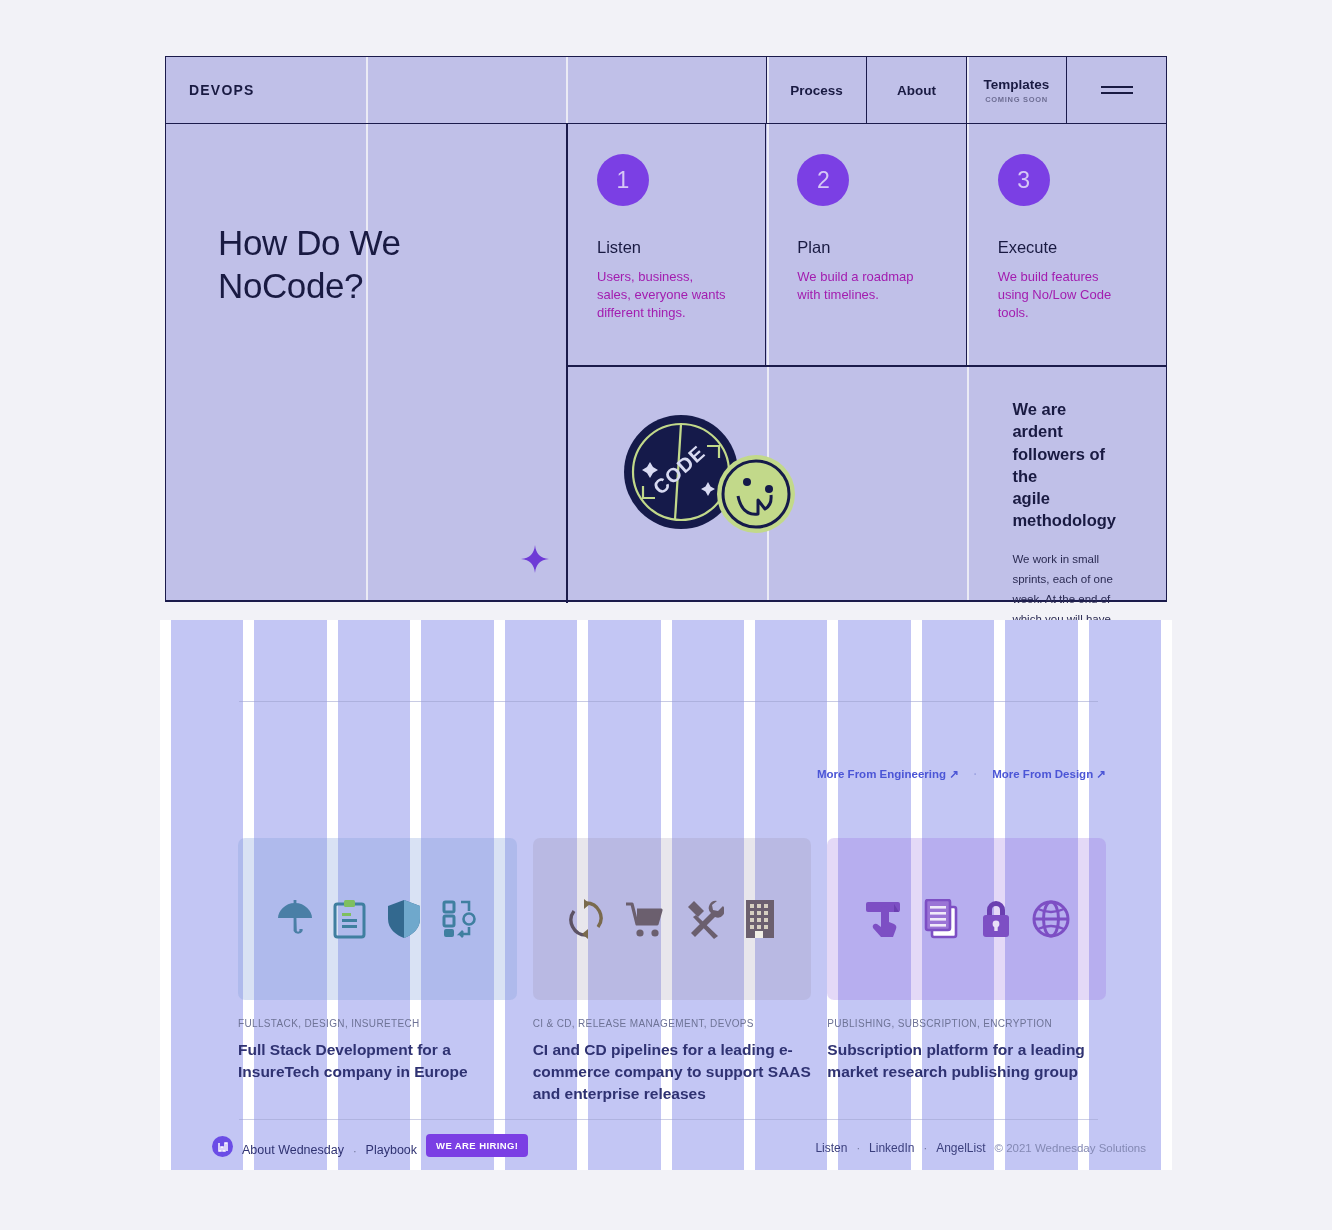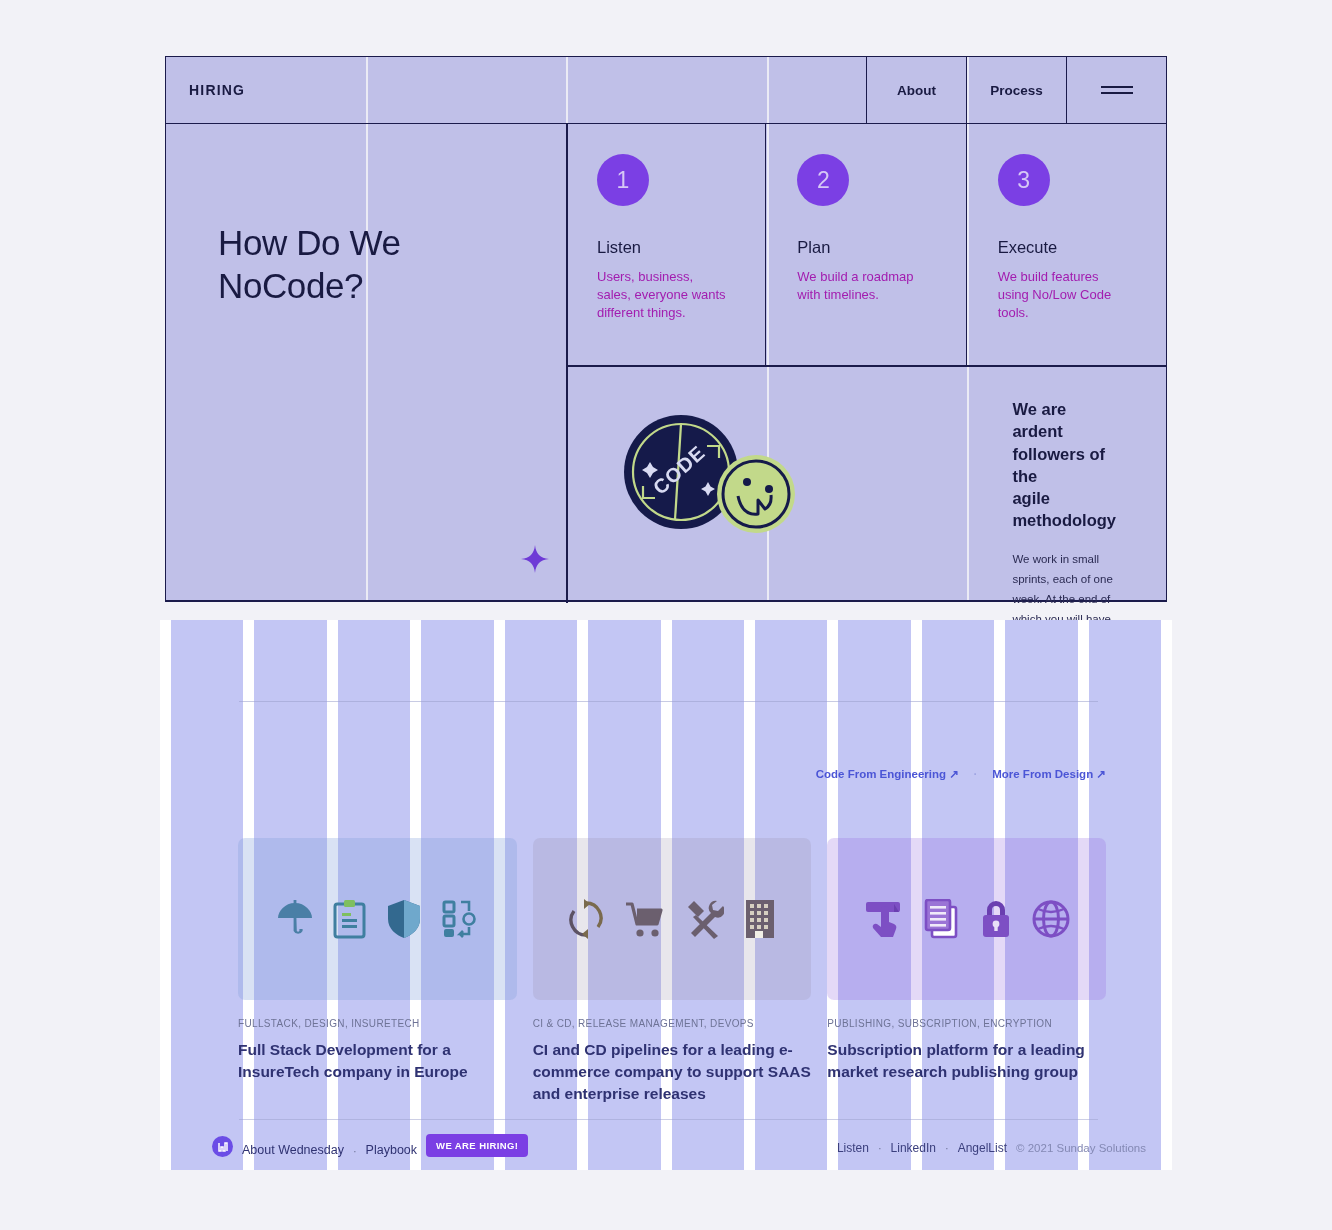--- a/index.html
+++ b/index.html
@@ -199,27 +199,31 @@
 <body>
 
 <div class="panel-top">
 
   <div class="vguide" style="left:200px"></div>
   <div class="vguide" style="left:400px"></div>
   <div class="vguide" style="left:601px"></div>
   <div class="vguide" style="left:801px"></div>
 
   <div class="navbar">
-    <div class="brand">HIRING</div>
+    <div class="brand">DEVOPS</div>
     <div class="nav-spacer"></div>
     <div class="nav-item">
+      <span>Process</span>
+    </div>
+    <div class="nav-item">
       <span>About</span>
     </div>
-    <div class="nav-item">
-      <span>Process</span>
+    <div class="nav-item wide">
+      <span>Templates</span>
+      <span class="nav-sub">COMING SOON</span>
     </div>
     <div class="nav-burger">
       <div class="burger-lines">
         <span></span>
           <span></span>
       </div>
     </div>
   </div>
 
   <div class="panel-body">
@@ -320,21 +324,21 @@
     <div class="stripe" style="flex:1"></div>
       <div class="stripe-gap"></div>
     <div class="stripe" style="flex:1"></div>
     <div class="stripe-gap"></div>
   </div>
 
   <div class="cs-inner">
     <div class="cs-rule"></div>
 
     <div class="cs-links">
-      <span class="cs-link">Code From Engineering ↗</span>
+      <span class="cs-link">More From Engineering ↗</span>
       <span class="cs-link-dot">·</span>
       <span class="cs-link">More From Design ↗</span>
     </div>
 
     <div class="cards">
 
       <div class="card">
         <div class="card-art a">
           <svg width="36" height="40" viewBox="0 0 36 40">
             <path d="M18 4 C8 4 1 12 1 19 L35 19 C35 12 28 4 18 4 Z" fill="#4a7fa6"></path>
@@ -457,16 +461,16 @@
       <span class="foot-link">Playbook</span>
       <span class="hiring">WE ARE HIRING!</span>
     </div>
 
     <div class="foot-right">
       <span class="foot-link">Listen</span>
       <span class="dot-sep">·</span>
       <span class="foot-link">LinkedIn</span>
       <span class="dot-sep">·</span>
       <span class="foot-link">AngelList</span>
-      <span class="muted">© 2021 Sunday Solutions</span>
+      <span class="muted">© 2021 Wednesday Solutions</span>
     </div>
   </div>
 </div>
 
 </body></html>

